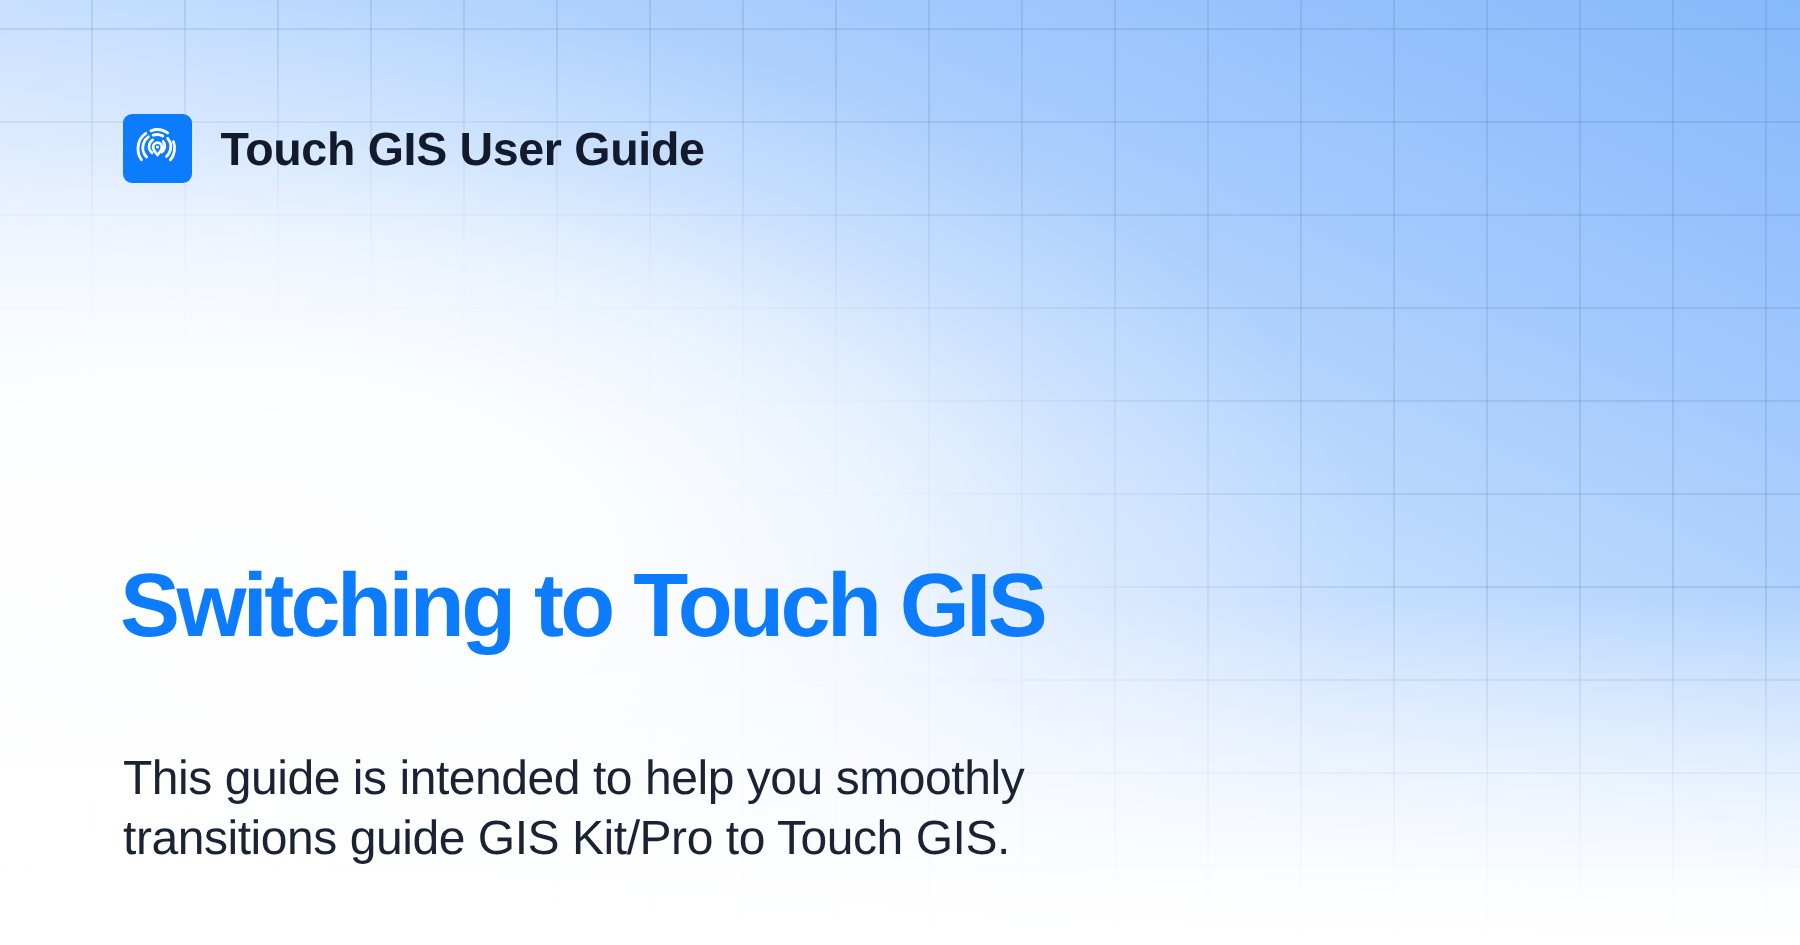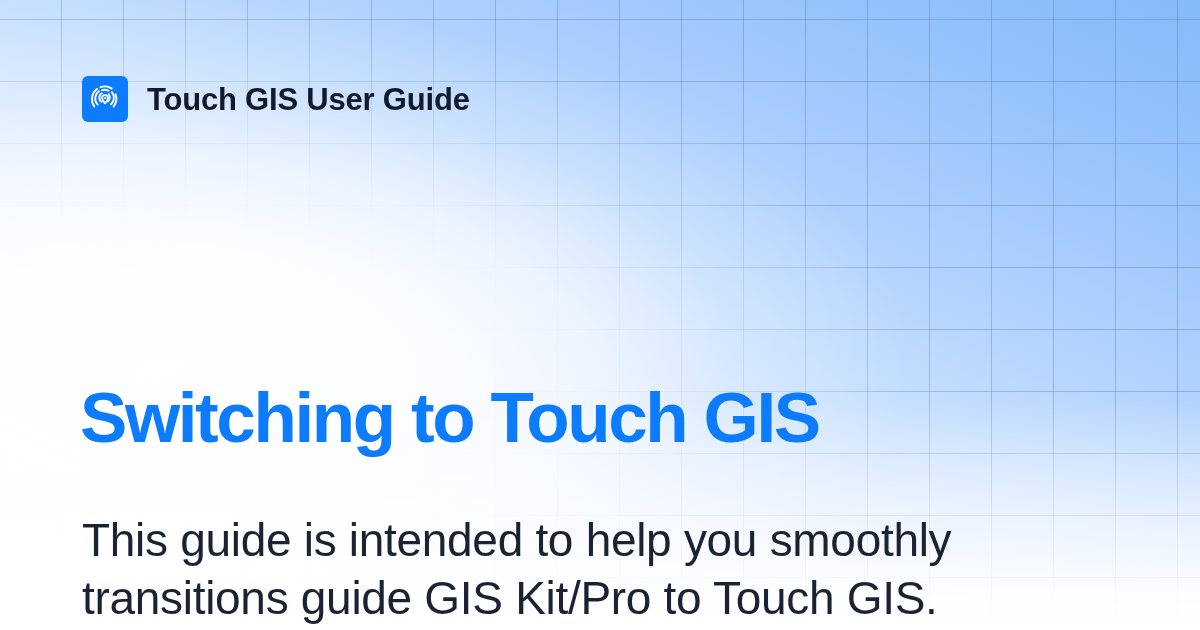--- a/index.html
+++ b/index.html
@@ -124,34 +124,34 @@
     color: #131a2b;
     letter-spacing: -0.2px;
     white-space: nowrap;
     line-height: 1;
   }
 
   .headline {
     position: absolute;
     left: 80px;
     top: 332px;
-    font-size: 71px;
+    font-size: 60px;
     font-weight: bold;
     color: #0d7cfc;
     letter-spacing: -2.4px;
     line-height: 1.08;
     white-space: nowrap;
   }
 
   .subtitle {
     position: absolute;
     left: 82px;
     top: 466px;
     width: 760px;
-    font-size: 46px;
+    font-size: 32px;
     font-weight: normal;
     color: #1a2234;
     line-height: 1.26;
     letter-spacing: -0.3px;
   }
   .subtitle-line { display: block; white-space: nowrap; }
 </style>
 </head>
 <body>
 

